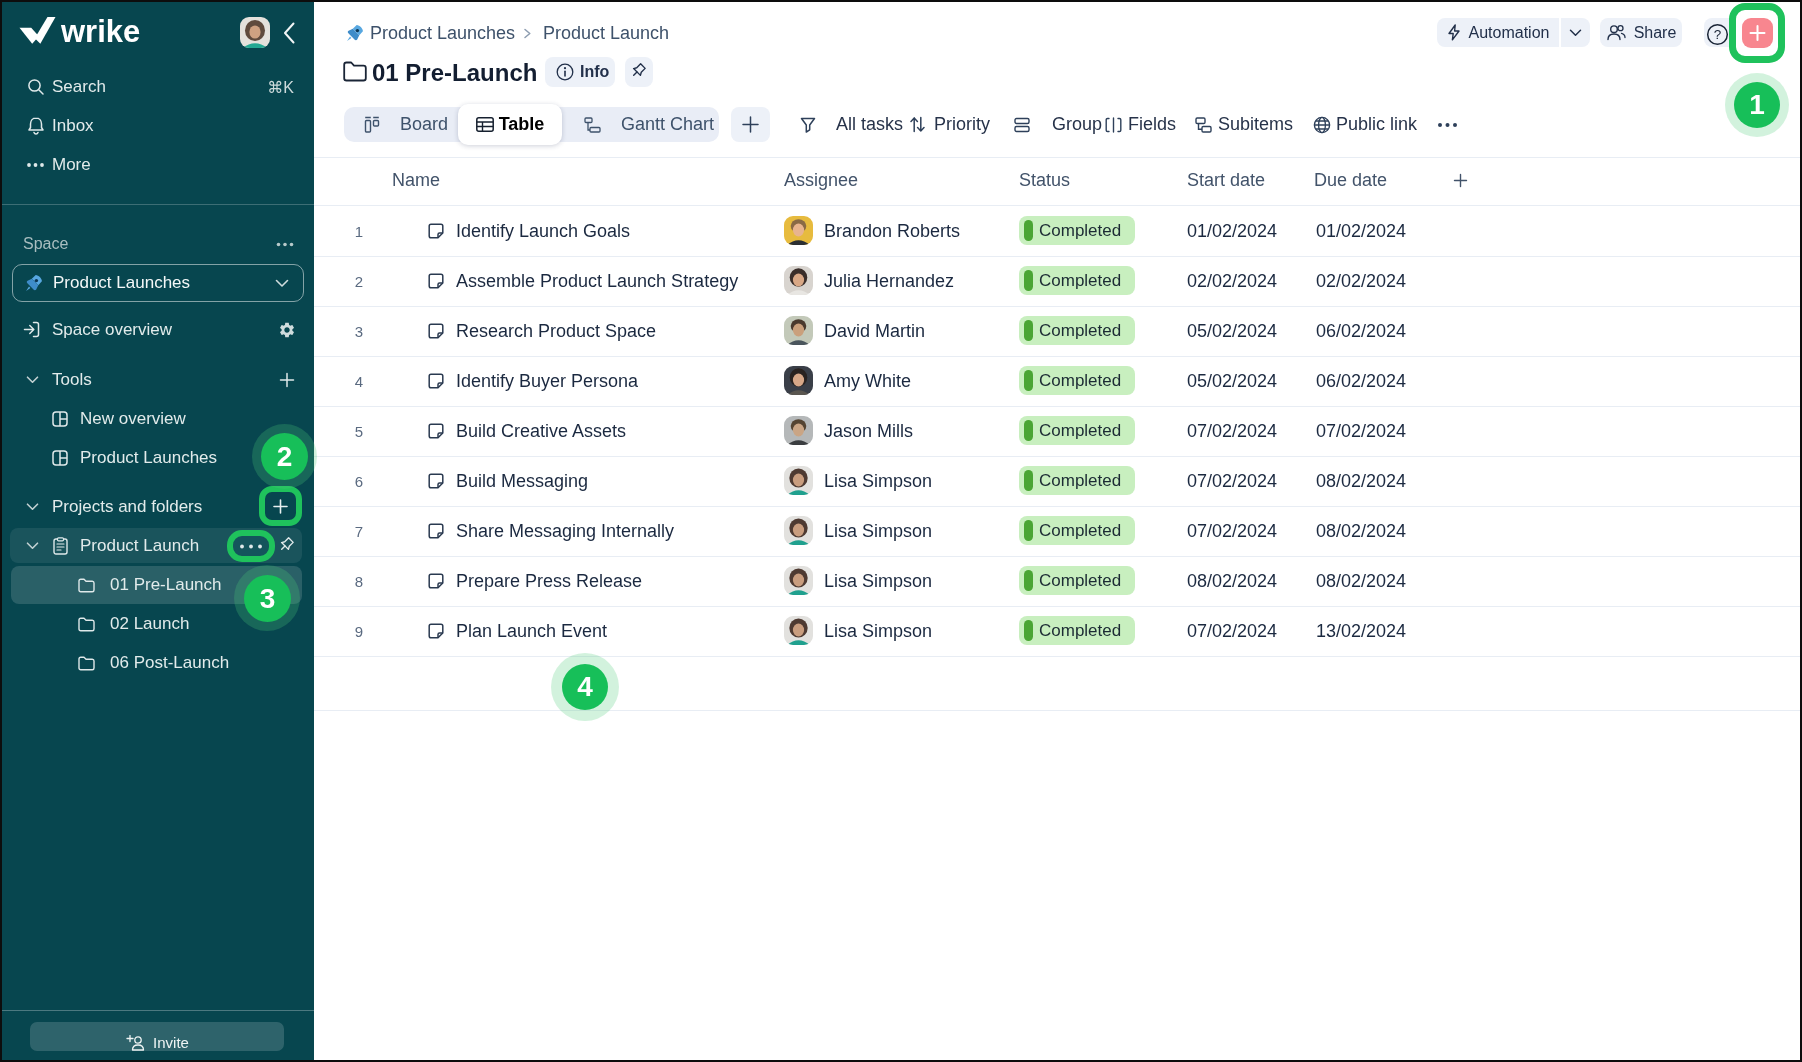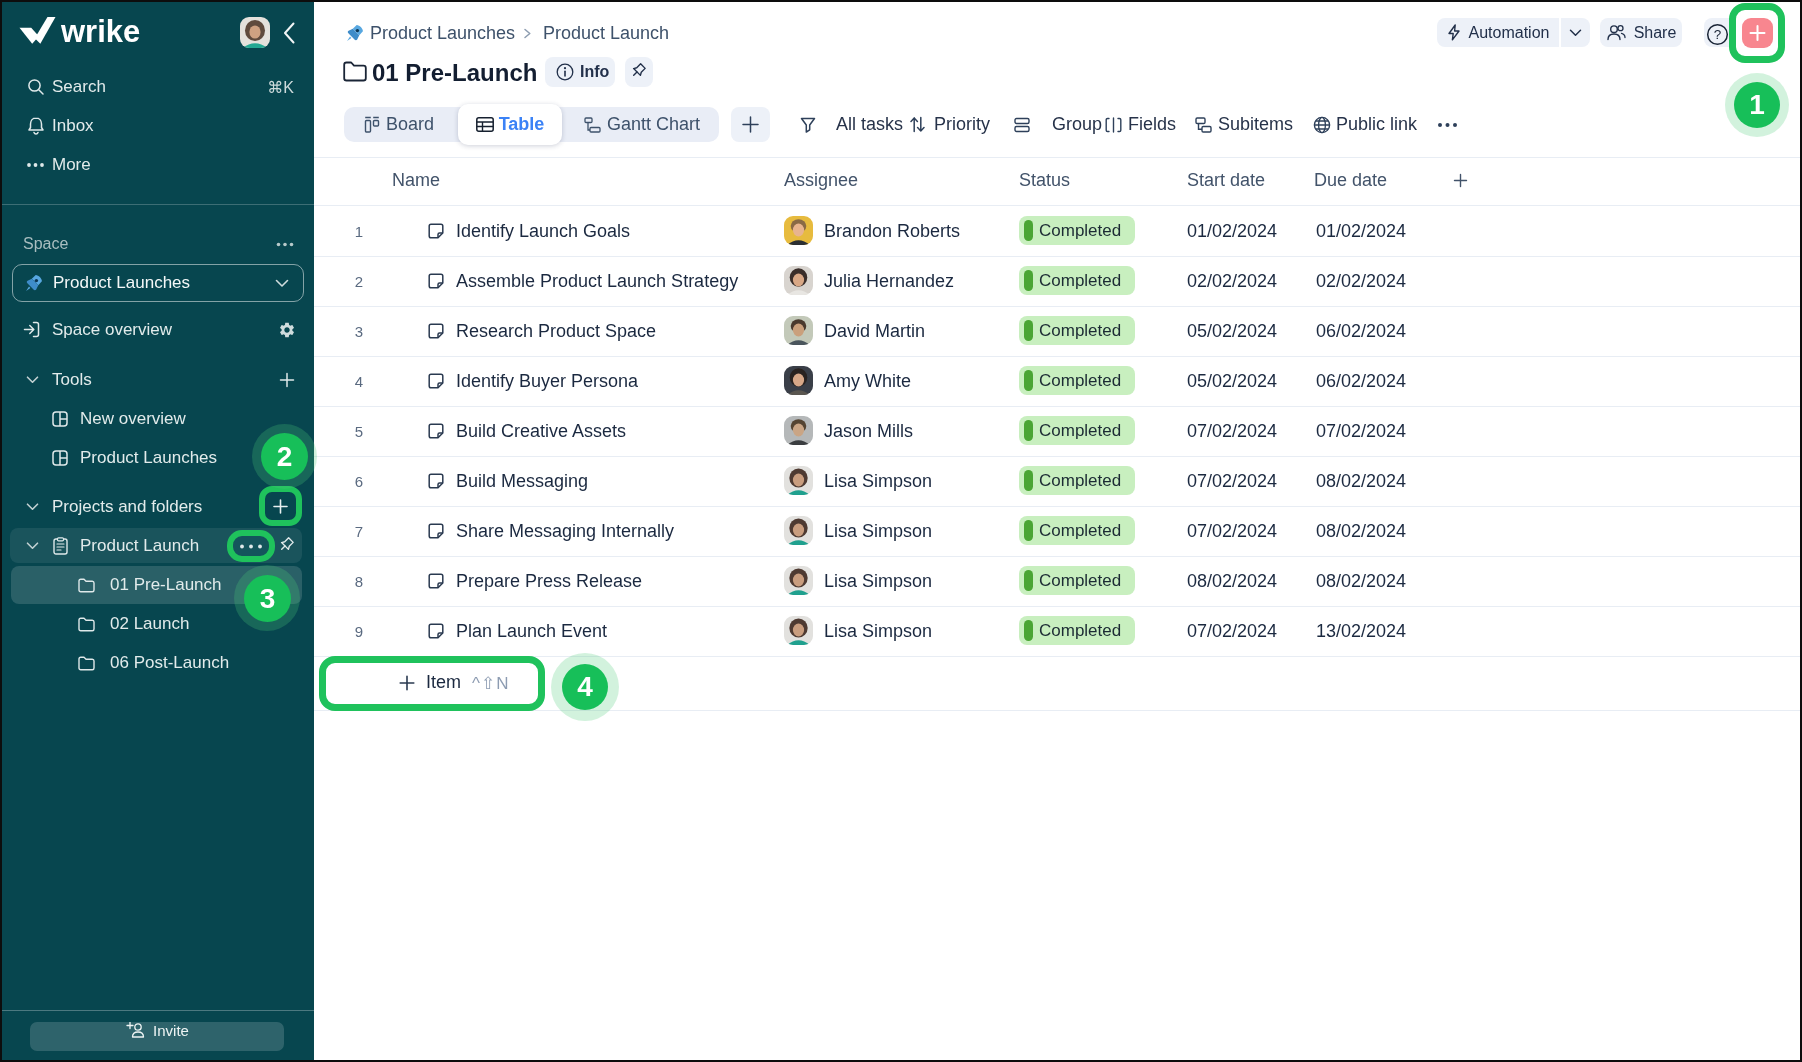--- a/index.html
+++ b/index.html
@@ -11,30 +11,30 @@
 
 .sidebar { position:absolute; left:0; top:0; width:314px; height:1062px; background:#07464f; }
 .sb-row { position:absolute; left:0; width:314px; height:38px; color:#e2ebeb; font-size:17px; }
 .sb-row span.lbl { position:absolute; left:52px; top:50%; transform:translateY(-50%); }
 .sb-row span.lbl2 { position:absolute; left:80px; top:50%; transform:translateY(-50%); }
 .sb-row span.lbl3 { position:absolute; left:110px; top:50%; transform:translateY(-50%); }
 .sb-right { position:absolute; right:20px; top:50%; transform:translateY(-50%); color:#cddadb; }
 .divider { position:absolute; left:0; width:314px; height:1px; background:rgba(255,255,255,0.22); }
 .space-select { position:absolute; left:12px; top:264px; width:292px; height:38px; border:1.5px solid rgba(255,255,255,0.5); border-radius:10px; font-size:17px; color:#f4f8f8; }
 .tree-hl { position:absolute; border-radius:8px; }
-.invite { position:absolute; left:30px; top:1022px; width:254px; height:29px; background:rgba(255,255,255,0.16); border-radius:7px; display:flex; align-items:flex-start; justify-content:center; gap:8px; font-size:15px; color:#eef4f4; }
+.invite { position:absolute; left:30px; top:1022px; width:254px; height:29px; background:rgba(255,255,255,0.16); border-radius:7px; display:flex; align-items:flex-end; justify-content:center; gap:8px; font-size:15px; color:#eef4f4; }
 
 .crumb { position:absolute; font-size:18px; color:#3e526b; }
 .title { position:absolute; left:372px; top:59px; font-size:24px; font-weight:bold; color:#131e31; }
 .chip { position:absolute; background:#edf1f8; border-radius:8px; color:#22304a; }
 .btn { position:absolute; background:#edf1f8; border-radius:8px; color:#22304a; }
 .center { display:flex; align-items:center; justify-content:center; gap:8px; }
 .tabsbar { position:absolute; left:344px; top:107px; width:375px; height:35px; background:#e9edf6; border-radius:10px; }
-.tab { position:absolute; top:107px; height:35px; display:flex; align-items:center; gap:6px; font-size:18px; color:#3e526b; }
-.tab-active { position:absolute; left:458px; top:104px; width:104px; height:41px; background:#fff; border-radius:10px; box-shadow:0 1px 5px rgba(30,40,80,0.22); display:flex; align-items:center; justify-content:center; gap:5px; font-size:18px; color:#3b82f6; font-weight:bold; z-index:2; }
+.tab { position:absolute; top:107px; height:35px; display:flex; align-items:center; gap:20px; font-size:18px; color:#3e526b; }
+.tab-active { position:absolute; left:458px; top:104px; width:104px; height:41px; background:#fff; border-radius:10px; box-shadow:0 1px 5px rgba(30,40,80,0.22); display:flex; align-items:center; justify-content:center; gap:5px; font-size:18px; color:#000000; font-weight:bold; z-index:2; }
 .filter { position:absolute; top:107px; height:35px; display:flex; align-items:center; font-size:18px; color:#27334a; }
 .thead { position:absolute; font-size:18px; color:#42536a; }
 .hline { position:absolute; background:#e8edf4; height:1px; }
 .row-num { position:absolute; width:30px; text-align:center; font-size:15px; color:#5a6a80; }
 .cell { position:absolute; font-size:18px; color:#1b2940; line-height:22px; }
 .av { position:absolute; width:29px; height:29px; border-radius:9px; overflow:hidden; }
 .badge { position:absolute; width:116px; height:29px; background:#c8efbf; border-radius:8px; color:#1c2b34; font-size:17px; }
 .badge i { position:absolute; left:5px; top:4px; width:9px; height:21px; background:#4aa534; border-radius:5px; }
 .badge b { position:absolute; left:20px; top:5px; font-weight:normal; }
 
@@ -521,27 +521,20 @@
         <path d="M3 29 Q14.5 19.5 26 29 Z" fill="#1fa08e"></path>
       </svg></div>
 <div class="cell" style="left:824px; top:620px;">Lisa Simpson</div>
 <div class="badge" style="left:1019px; top:616px;">
       <i></i>
       <b>Completed</b>
     </div>
 <div class="cell" style="left:1187px; top:620px;">07/02/2024</div>
 <div class="cell" style="left:1316px; top:620px;">13/02/2024</div>
 <div class="hline" style="left:314px; top:656px; width:1488px;"></div>
-<div class="itembtn">
-<svg class="abs" style="left:73px; top:12px;" width="16" height="16" viewBox="0 0 16 16">
-        <path d="M8 1.2 L8 14.8 M1.2 8 L14.8 8" stroke="#2a3a50" stroke-width="1.6" stroke-linecap="round"></path>
-      </svg>
-<span class="abs" style="left:100px; top:9px; font-size:18px; color:#1b2940;">Item</span>
-<span class="abs" style="left:146px; top:10px; font-size:17px; color:#8d9cb2; letter-spacing:1px;">^⇧N</span>
-    </div>
 <div class="halo" style="left:551px; top:653px; width:68px; height:68px;"></div>
 <div class="ann-circle" style="left:562px; top:664px; width:46px; height:46px;">4</div>
 <div class="hline" style="left:314px; top:710px; width:1488px;"></div>
 <div class="halo" style="left:252px; top:424px; width:65px; height:65px;"></div>
 <div class="ann-circle" style="left:261px; top:433px; width:47px; height:47px;">2</div>
 <div class="halo" style="left:234px; top:565px; width:66px; height:66px;"></div>
 <div class="ann-circle" style="left:244px; top:575px; width:47px; height:47px;">3</div>
 <div class="border-ov"></div>
 </div>
 

